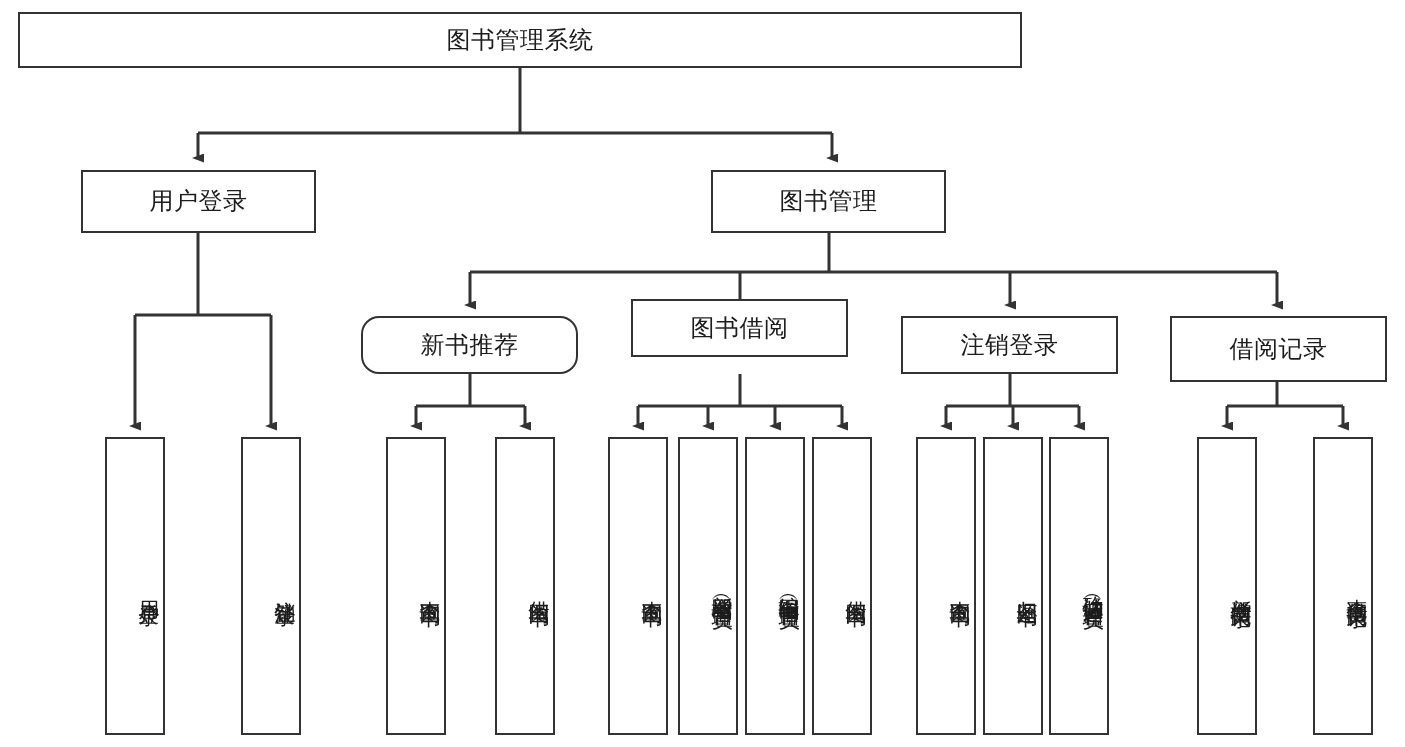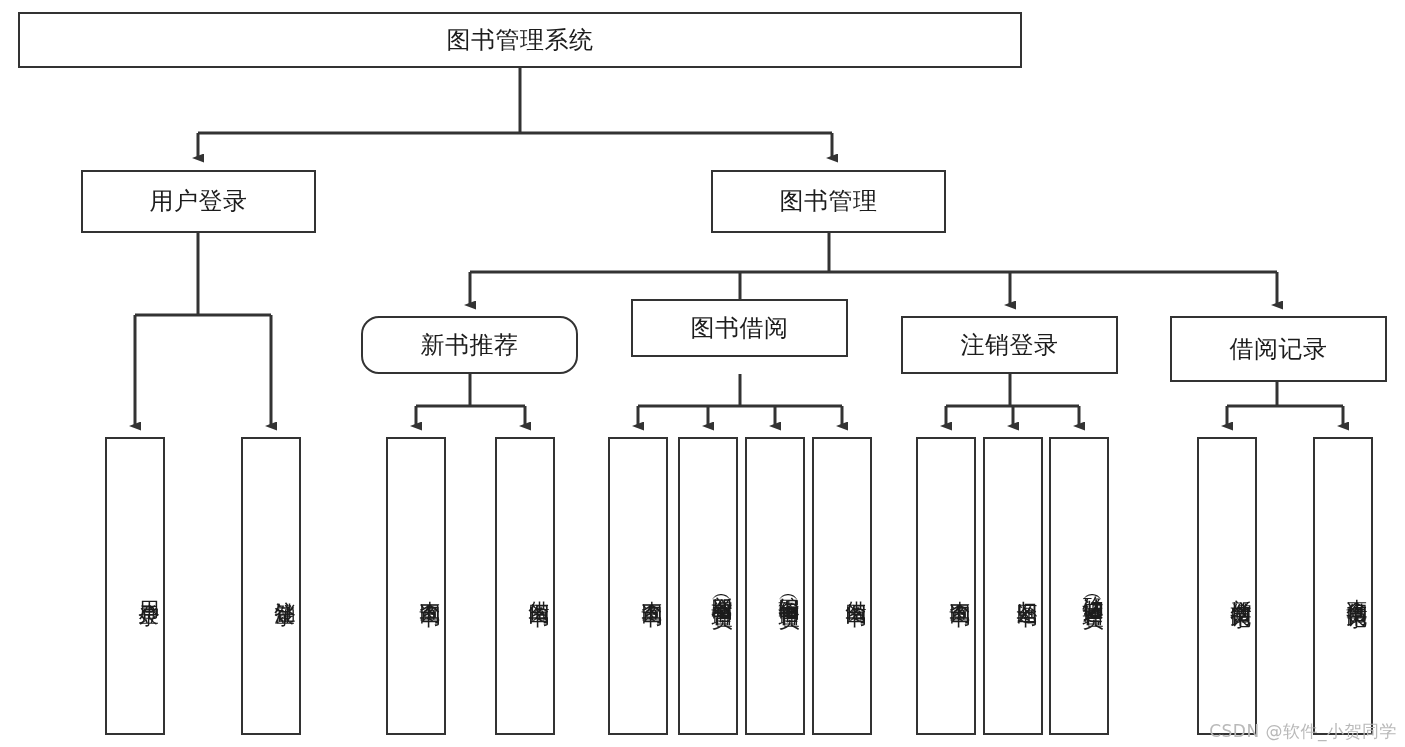--- a/index.html
+++ b/index.html
@@ -184,15 +184,14 @@
     <span class="vlabel">确认归还（管理员）</span>
   </div>
 
   <div class="node vert" style="left:1197px; top:437px; width:60px; height:298px;">
     <span class="vlabel">新增借阅记录</span>
   </div>
   <div class="node vert" style="left:1313px; top:437px; width:60px; height:298px;">
     <span class="vlabel">查询借阅记录</span>
   </div>
 
-  <div class="watermark">CSDN @软件_小贺同学</div>
 
 </div>
 
 </body></html>

